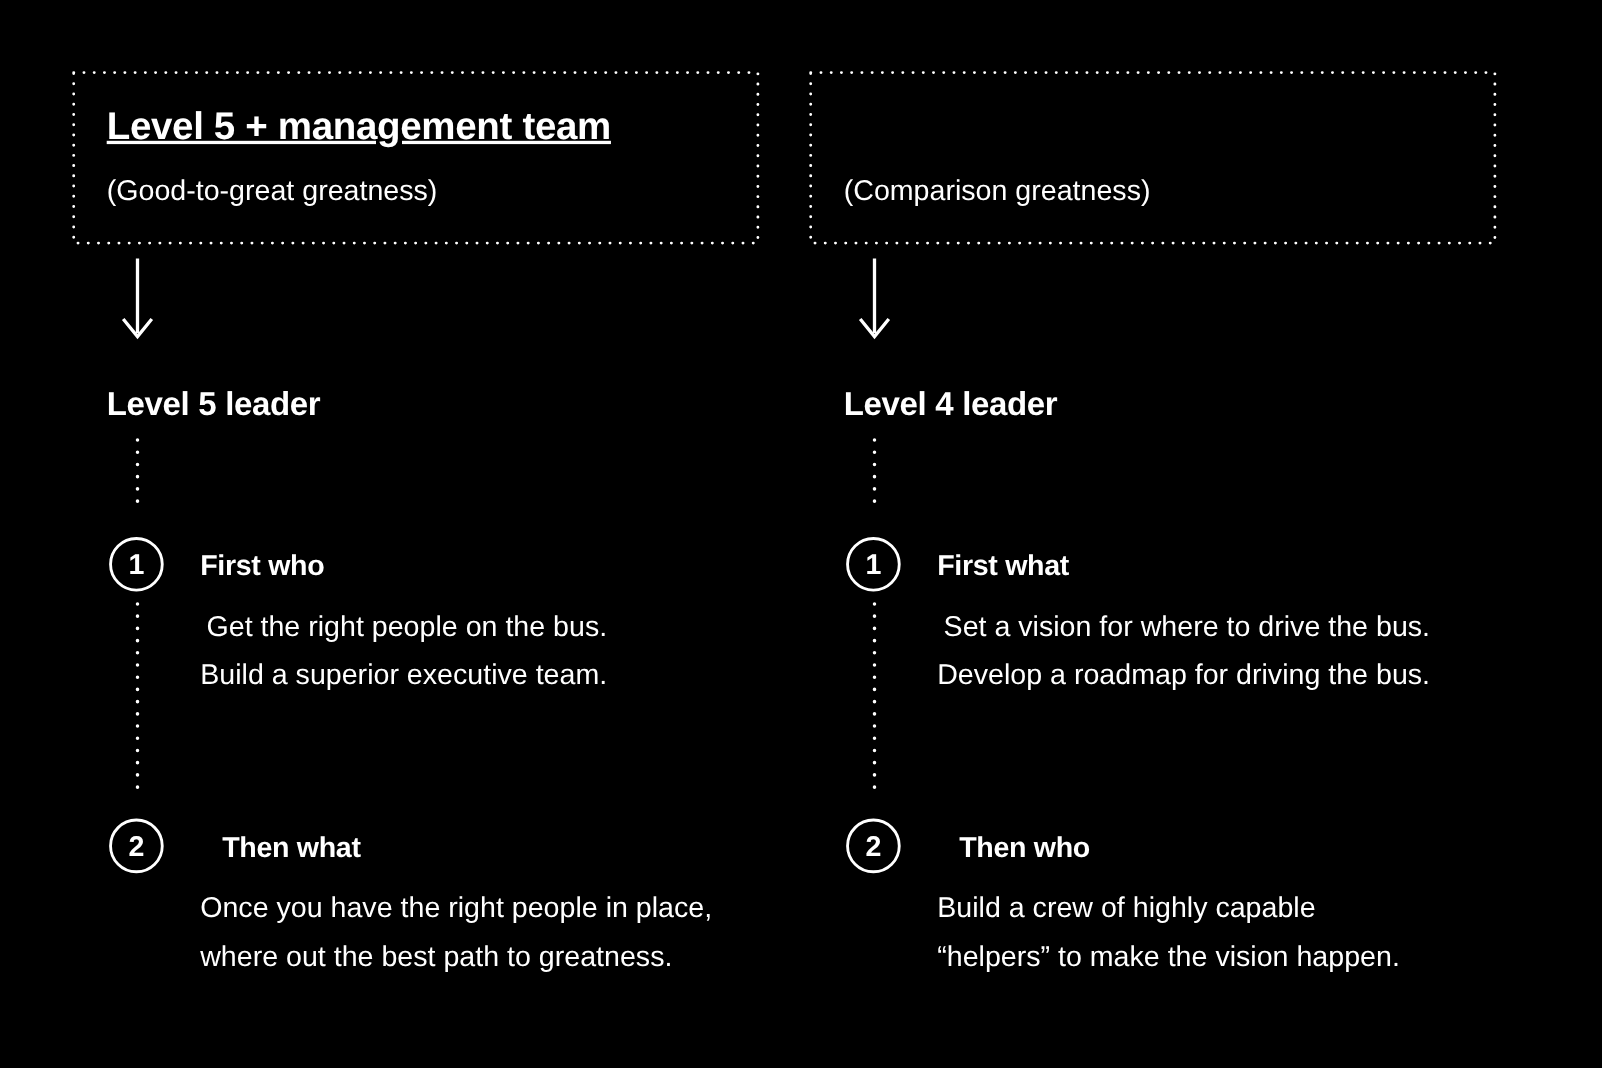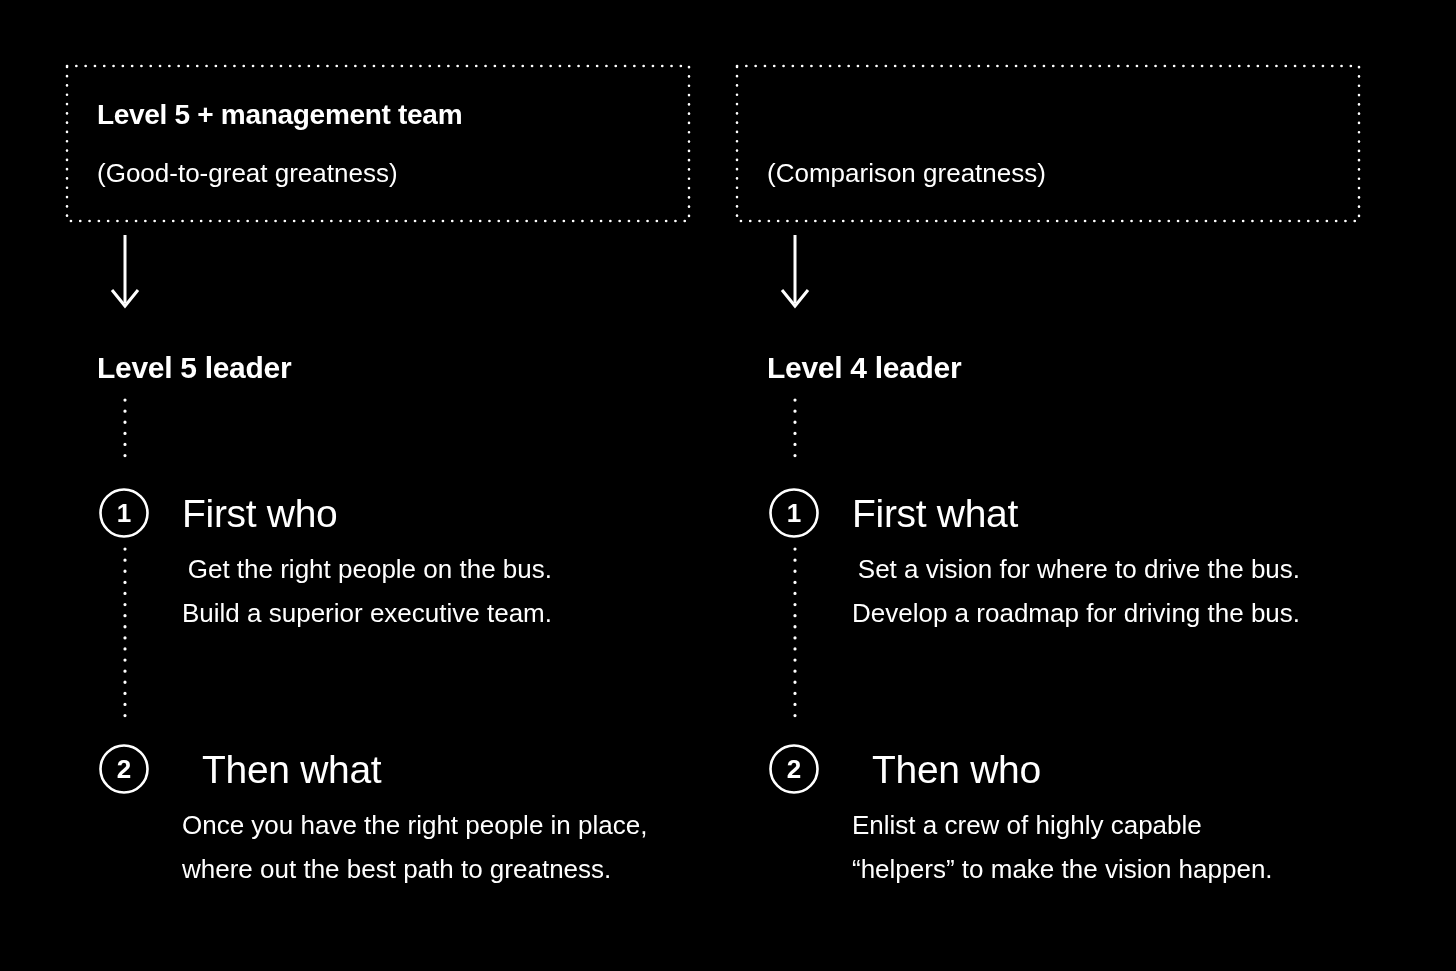--- a/index.html
+++ b/index.html
@@ -3,34 +3,34 @@
 <meta charset="utf-8">
 <style>
   html,body{margin:0;padding:0;background:#000;}
   .canvas{
     position:relative;width:1456px;height:971px;background:#000;
     font-family:"Liberation Sans",sans-serif;color:#fff;overflow:hidden;
   }
   .col{position:absolute;top:0;width:728px;height:971px;}
   .abs{position:absolute;white-space:nowrap;}
   .box-border{position:absolute;left:63px;top:62px;width:630px;height:163px;}
-  .box-title{left:97px;top:95px;font-size:28px;font-weight:700;letter-spacing:-0.3px;line-height:40px;}
+  .box-title{left:97px;top:95px;font-size:35px;font-weight:700;letter-spacing:-0.3px;line-height:40px;text-decoration:underline;}
   .box-subtitle{left:97px;top:156px;font-size:26px;font-weight:400;line-height:34px;}
   .arrow{position:absolute;left:108px;top:233px;width:34px;height:80px;}
   .leader{left:97px;top:348px;font-size:30px;font-weight:700;letter-spacing:-0.3px;line-height:40px;}
   .conn1{position:absolute;left:117px;top:394px;width:16px;height:78px;}
   .conn2{position:absolute;left:117px;top:541px;width:16px;height:190px;}
   .circle1{position:absolute;left:98px;top:487px;width:52px;height:52px;}
   .circle2{position:absolute;left:98px;top:743px;width:52px;height:52px;}
   .num{width:52px;height:52px;line-height:52px;text-align:center;font-size:26px;font-weight:700;}
   .num1{left:98px;top:487px;}
   .num2{left:98px;top:743px;}
   .step-title1{left:182px;top:494px;}
   .step-title2{left:182px;top:750px;margin-left:20px;}
-  .step-title{font-size:39px;font-weight:400;letter-spacing:-0.3px;line-height:40px;}
+  .step-title{font-size:26px;font-weight:700;letter-spacing:-0.3px;line-height:40px;}
   .step-body1{left:182px;top:547px;text-align:right;}
   .step-body2{left:182px;top:803px;}
   .step-body{font-size:26px;font-weight:400;line-height:44px;}
   svg{display:block;}
 </style>
 </head>
 <body>
 
 <div class="canvas">
 
@@ -107,18 +107,18 @@
     <svg class="conn2" viewBox="0 0 16 190">
       <line x1="8" y1="8" x2="8" y2="182" stroke="#fff" stroke-width="3.2" stroke-dasharray="0.1 11" stroke-linecap="round"></line>
     </svg>
 
     <svg class="circle2" viewBox="0 0 52 52">
       <circle cx="26" cy="26" r="23.5" fill="none" stroke="#fff" stroke-width="2.6"></circle>
     </svg>
     <div class="abs num num2">2</div>
     <div class="abs step-title step-title2">Then who</div>
     <div class="abs step-body step-body2">
-      <div>Enlist a crew of highly capable</div>
+      <div>Build a crew of highly capable</div>
       <div>“helpers” to make the vision happen.</div>
     </div>
   </div>
 
 </div>
 
 </body></html>

